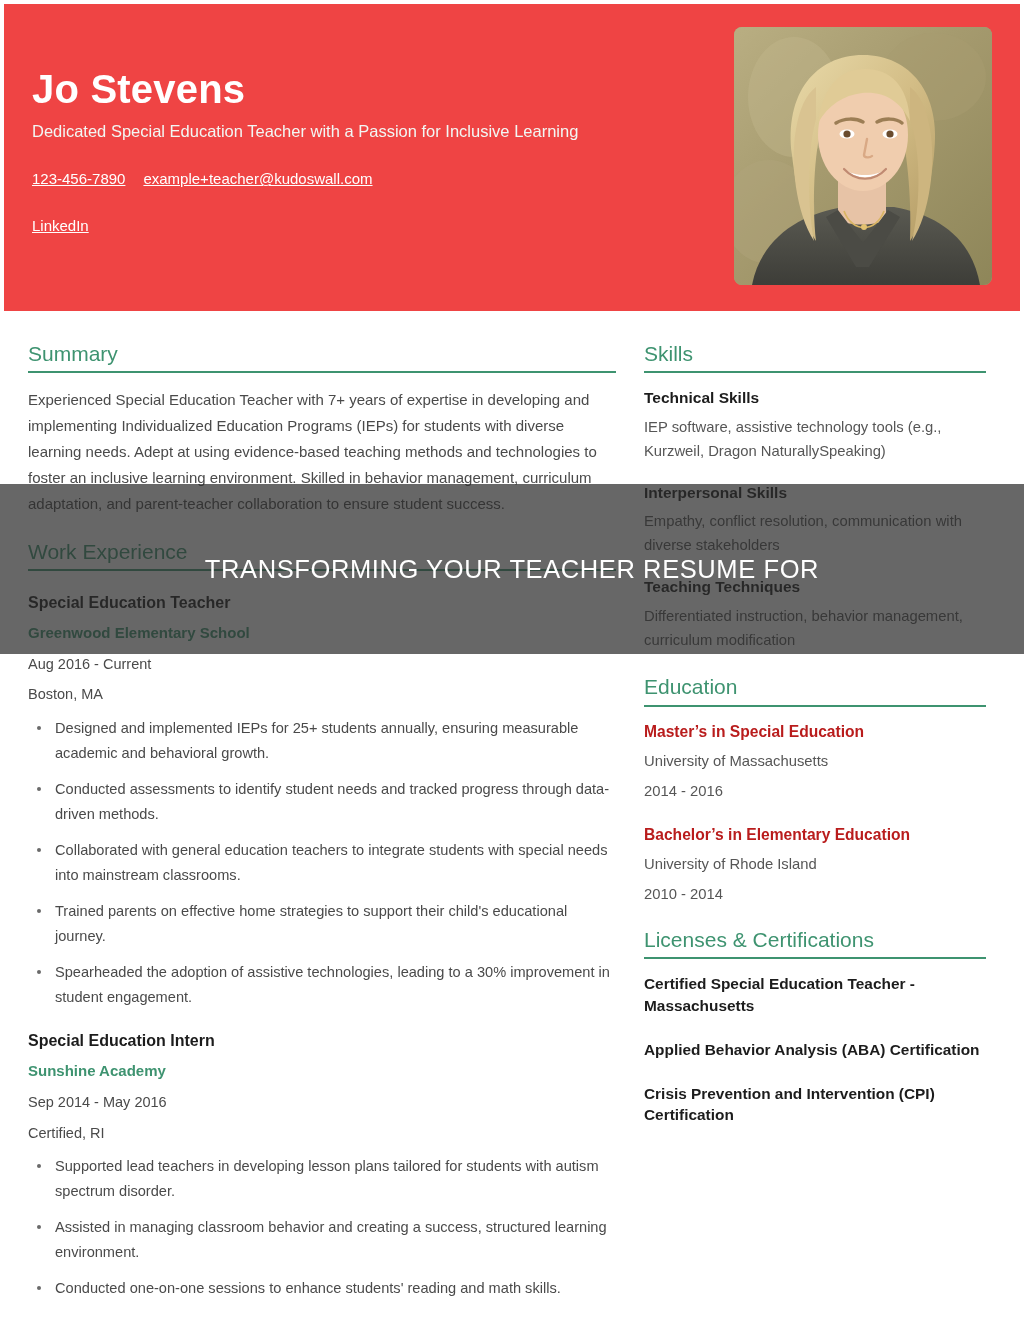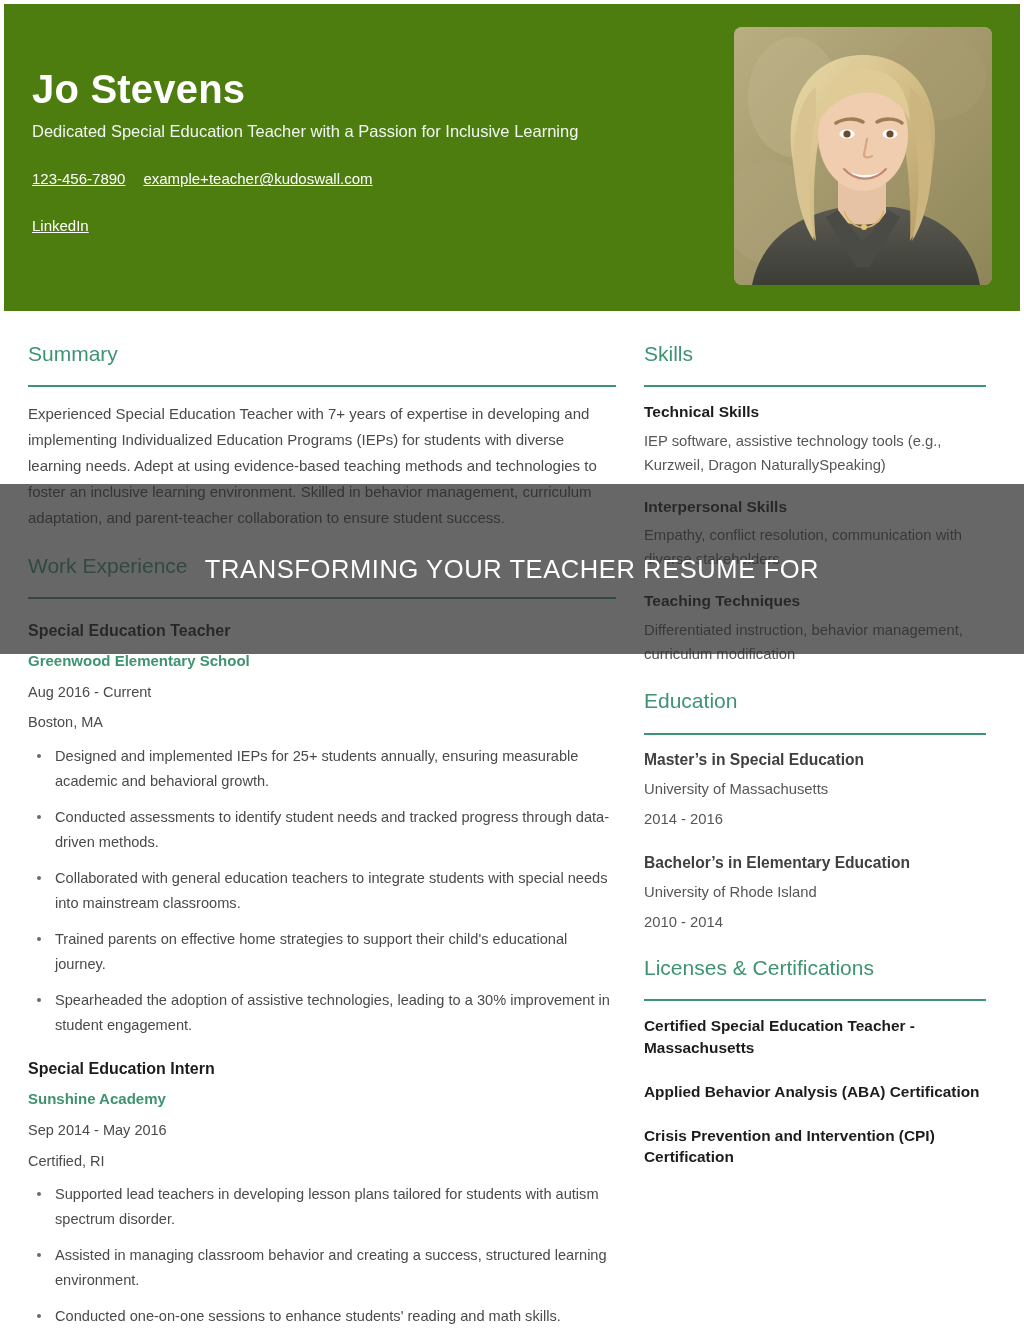--- a/index.html
+++ b/index.html
@@ -14,21 +14,21 @@
     width: 1024px; height: 1328px;
     background: #ffffff;
     overflow: hidden;
   }
 
   
   .header {
     position: relative;
     margin: 4px 4px 0 4px;
     height: 307px;
-    background: #4d7c0f;
+    background: #ef4444;
     display: flex;
     align-items: flex-start;
   }
   .header-left {
     padding: 62px 0 0 28px;
     flex: 1 1 auto;
     min-width: 0;
   }
   .name {
     color: #ffffff;
@@ -85,21 +85,21 @@
   .col-right { width: 342px; flex: 0 0 342px; }
 
   .section { margin-bottom: 4px; }
   .section + .section { margin-top: 22px; }
 
   .sec-title {
     color: #3E9370;
     font-size: 21px;
     font-weight: normal;
     line-height: 1.25;
-    padding-bottom: 18px;
+    padding-bottom: 4px;
   }
   .sec-rule {
     border-bottom: 2px solid #3E9370;
     margin-bottom: 14px;
   }
 
   .body-text {
     color: #4a4a4a;
     font-size: 15px;
     line-height: 1.73;
@@ -158,21 +158,21 @@
     line-height: 1.45;
     margin-bottom: 6px;
   }
   .sub-text {
     color: #565656;
     font-size: 14.8px;
     line-height: 1.62;
   }
   .edu-block { margin-bottom: 22px; }
   .edu-deg {
-    color: #404040;
+    color: #b91c1c;
     font-size: 15.6px;
     font-weight: bold;
     line-height: 1.45;
     margin-bottom: 7px;
   }
   .edu-school, .edu-years {
     color: #565656;
     font-size: 14.8px;
     line-height: 1.5;
     margin-bottom: 7px;

